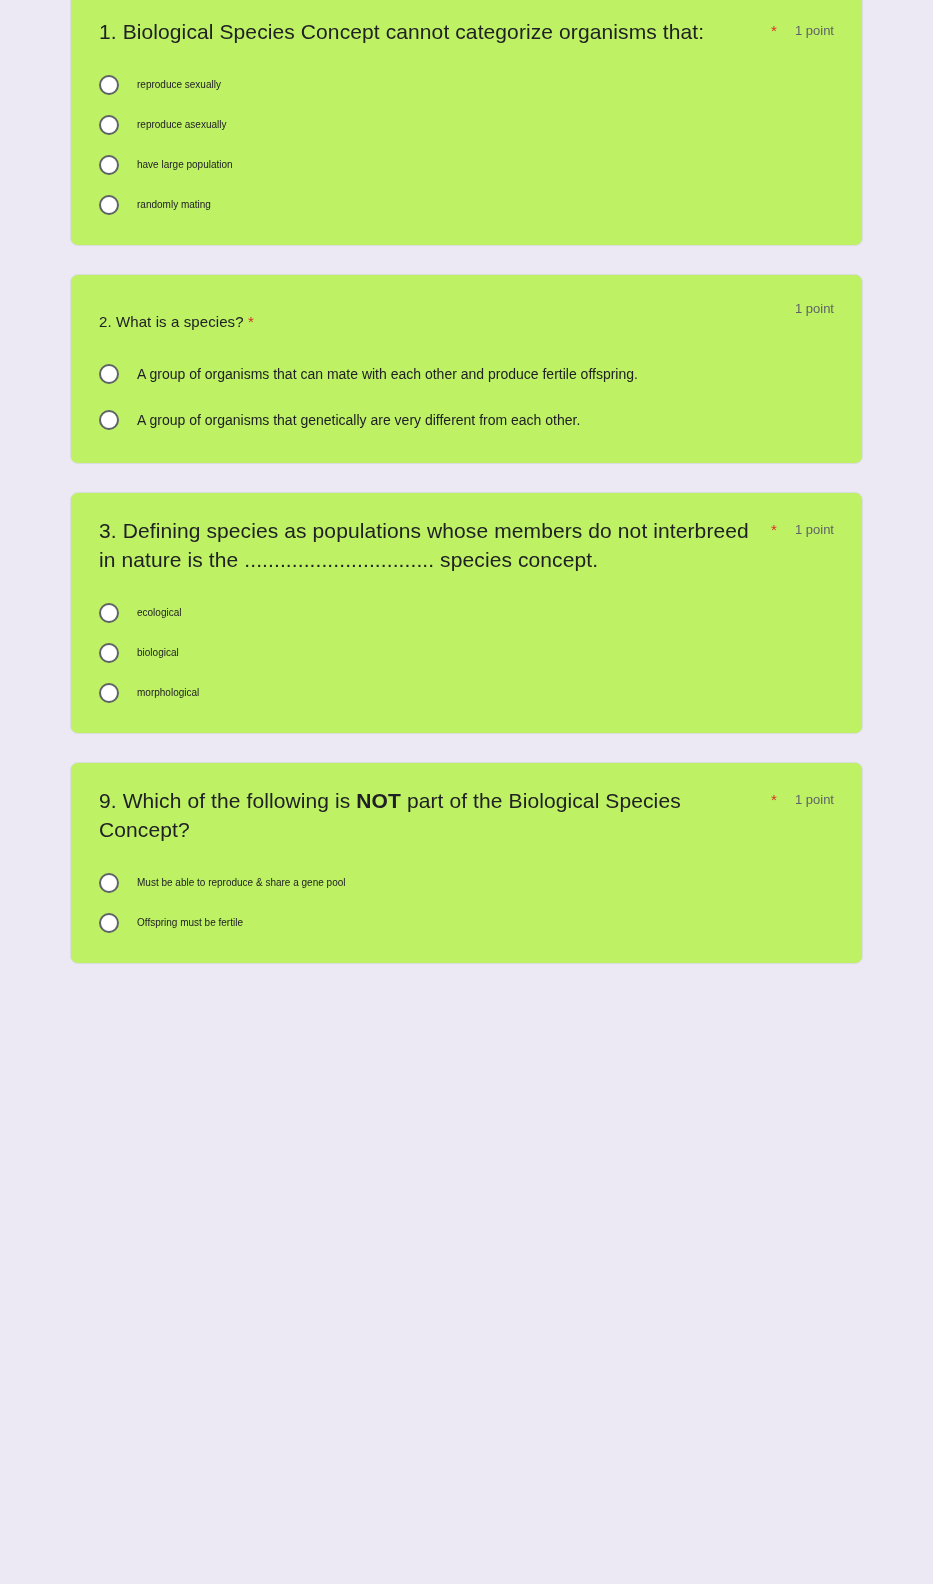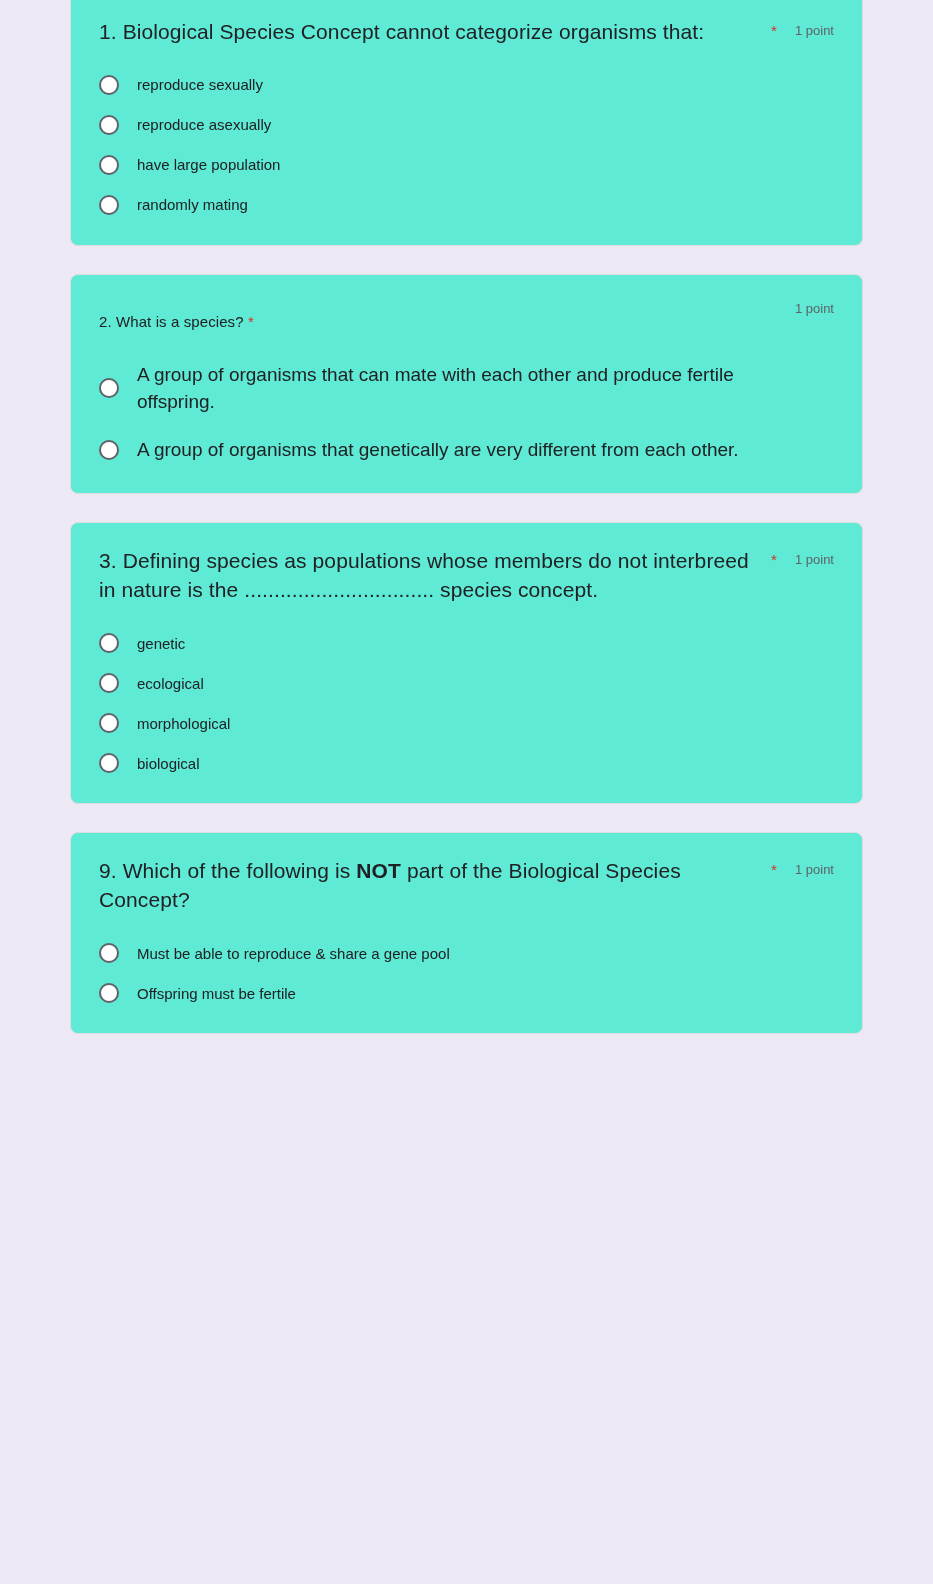--- a/index.html
+++ b/index.html
@@ -12,21 +12,21 @@
     width: 933px;
     min-height: 1584px;
     -webkit-font-smoothing: antialiased;
   }
   .quiz-page {
     width: 933px;
     padding: 0;
     box-sizing: border-box;
   }
   .q-card {
-    background: #5eead4;
+    background: #bef264;
     border: 1px solid #dadce0;
     border-radius: 8px;
     margin: 0 70px 28px 70px;
     padding: 24px 28px 20px 28px;
     box-sizing: border-box;
     position: relative;
   }
   .q-card.first {
     border-top: none;
     border-top-left-radius: 0;
@@ -100,25 +100,25 @@
     width: 20px;
     height: 20px;
     min-width: 20px;
     border: 2px solid #5f6368;
     border-radius: 50%;
     box-sizing: border-box;
     background: #fff;
   }
   .opt-label {
     color: #202124;
-    font-size: 15px;
+    font-size: 10px;
     line-height: 1.4;
   }
   .opt-label.large {
-    font-size: 19px;
+    font-size: 14px;
     line-height: 1.45;
     max-width: 660px;
   }
 </style>
 </head>
 <body>
 
 <div class="quiz-page">
 
   <div class="q-card first">
@@ -175,33 +175,29 @@
     <div class="q-head">
       <div class="q-title">3. Defining species as populations whose members do not interbreed in nature is the ................................ species concept.</div>
       <div class="points-wrap">
         <span class="req-star">*</span>
         <span class="points">1 point</span>
       </div>
     </div>
     <div class="options">
       <div class="option">
         <span class="radio"></span>
-        <span class="opt-label">genetic</span>
-      </div>
-      <div class="option">
-        <span class="radio"></span>
         <span class="opt-label">ecological</span>
       </div>
       <div class="option">
         <span class="radio"></span>
+        <span class="opt-label">biological</span>
+      </div>
+      <div class="option">
+        <span class="radio"></span>
         <span class="opt-label">morphological</span>
-      </div>
-      <div class="option">
-        <span class="radio"></span>
-        <span class="opt-label">biological</span>
       </div>
     </div>
   </div>
 
   <div class="q-card">
     <div class="q-head">
       <div class="q-title">
         <span>9. Which of the following is </span><b>NOT</b><span> part of the Biological Species Concept?</span>
       </div>
       <div class="points-wrap">

